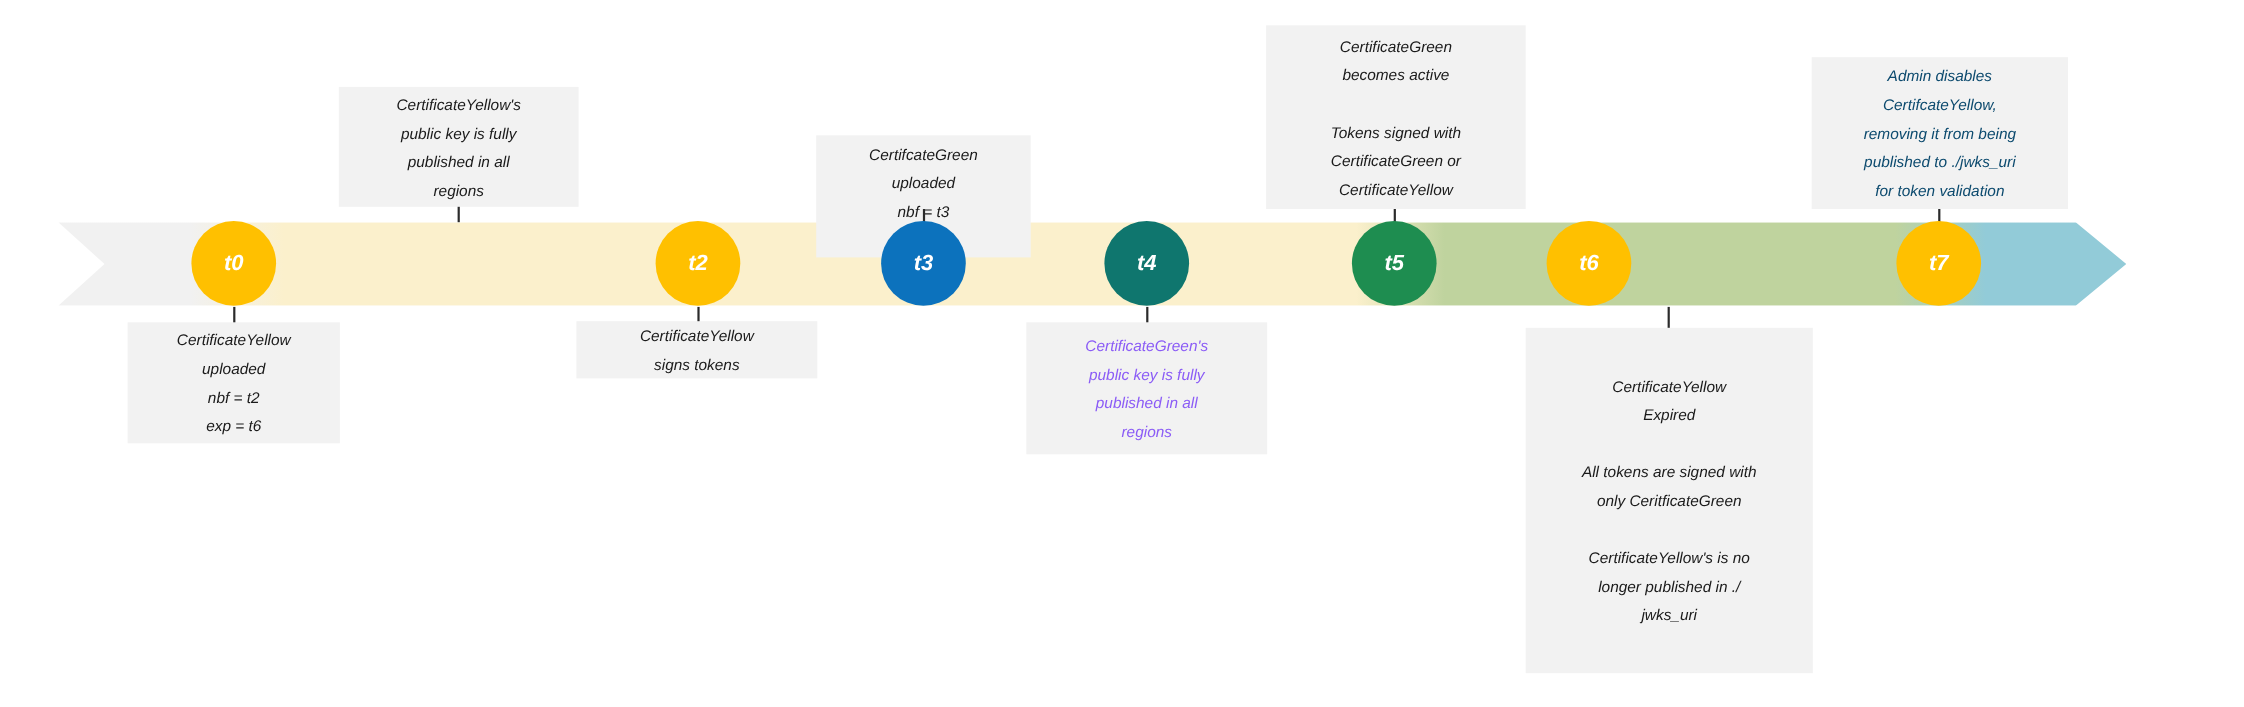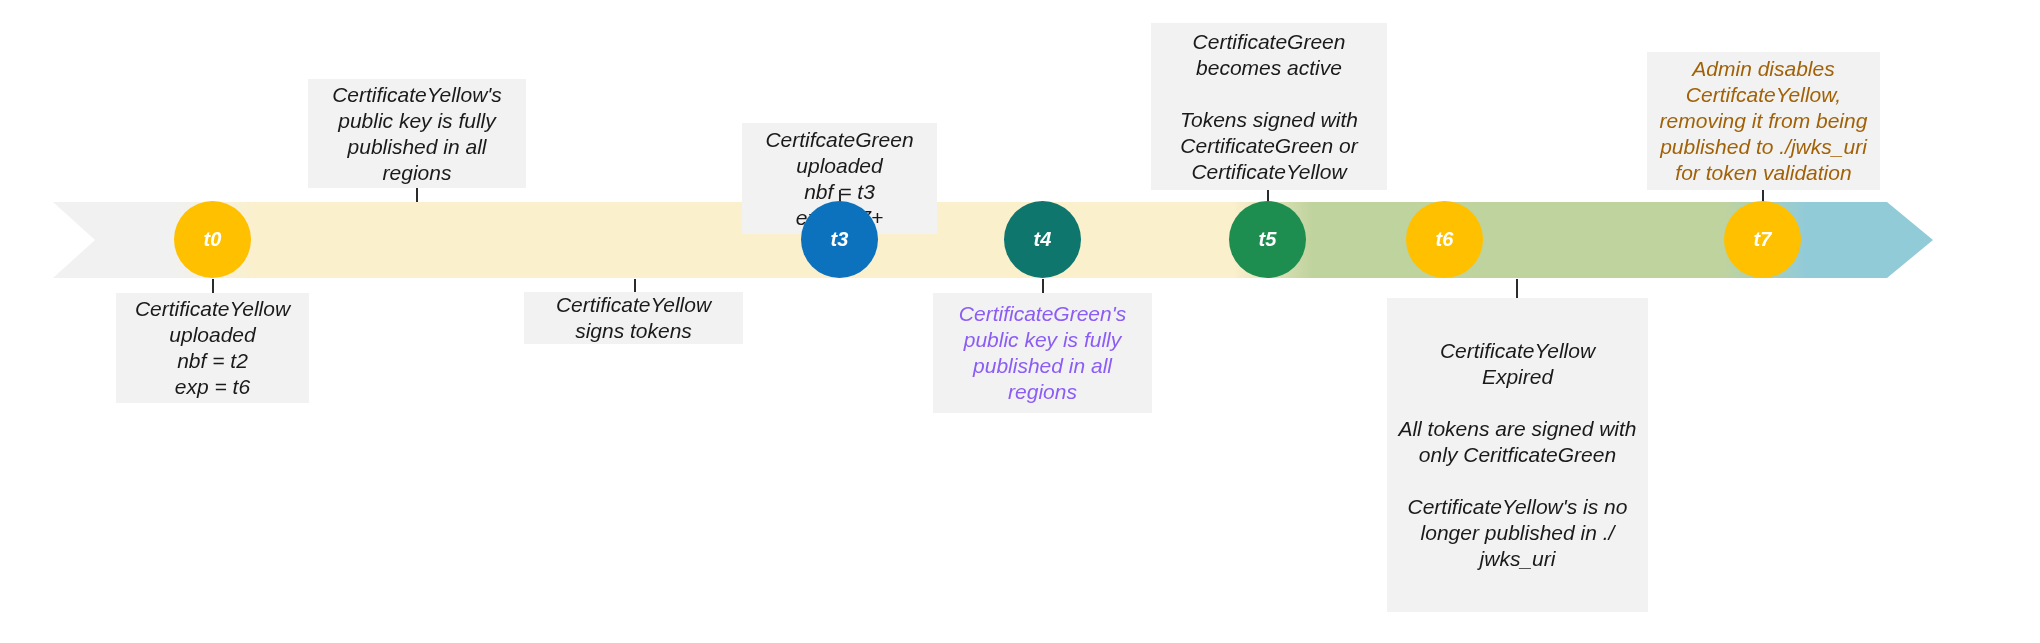--- a/index.html
+++ b/index.html
@@ -31,21 +31,21 @@
     color: #ffffff;
     font-style: italic;
     font-weight: bold;
     font-size: 20px;
   }
   .callout {
     position: absolute;
     background: #F2F2F2;
     color: #1a1a1a;
     font-style: italic;
-    font-size: 21px;
+    font-size: 14px;
     line-height: 26px;
     text-align: center;
     white-space: pre-line;
     display: flex;
     align-items: center;
     justify-content: center;
     box-sizing: border-box;
     padding: 0 6px;
   }
   .connector {
@@ -70,20 +70,21 @@
 
   <div class="callout" style="left: 308px; top: 79px; width: 218px; height: 109px; background: rgb(242, 242, 242); color: rgb(26, 26, 26);">CertificateYellow's
 public key is fully
 published in all
 regions</div>
   <div class="connector" style="left: 416px; top: 188px; height: 14px; background: rgb(43, 43, 43);"></div>
 
   <div class="callout" style="left: 524px; top: 292px; width: 219px; height: 52px; background: rgb(242, 242, 242); color: rgb(26, 26, 26);">CertificateYellow
 signs tokens</div>
   <div class="connector" style="left: 634px; top: 279px; height: 13px; background: rgb(43, 43, 43);"></div>
+  <div class="marker" style="left: 596px; background-color: rgb(255, 192, 0);">t2</div>
 
   <div class="callout" style="left: 742px; top: 79px; width: 195px; height: 111px; background: rgb(242, 242, 242); color: rgb(26, 26, 26); margin-top: 44px;">CertifcateGreen
 uploaded
 nbf = t3
 exp = t7+</div>
   <div class="connector" style="left: 839px; top: 190px; height: 12px; background: rgb(43, 43, 43);"></div>
   <div class="marker" style="left: 801px; background-color: rgb(12, 114, 189);">t3</div>
 
   <div class="callout" style="left: 933px; top: 293px; width: 219px; height: 120px; background: rgb(242, 242, 242); color: #8b5cf6;">CertificateGreen's
 public key is fully
@@ -106,21 +107,21 @@
 
 All tokens are signed with
 only CeritficateGreen
 
 CertificateYellow's is no
 longer published in ./
 jwks_uri</div>
   <div class="connector" style="left: 1516px; top: 279px; height: 19px; background: rgb(43, 43, 43);"></div>
   <div class="marker" style="left: 1406px; background-color: rgb(255, 192, 0);">t6</div>
 
-  <div class="callout" style="left: 1647px; top: 52px; width: 233px; height: 138px; background: rgb(242, 242, 242); color: #a16207;">Admin disables
+  <div class="callout" style="left: 1647px; top: 52px; width: 233px; height: 138px; background: rgb(242, 242, 242); color: #0c4a6e;">Admin disables
 CertifcateYellow,
 removing it from being
 published to ./jwks_uri
 for token validation</div>
   <div class="connector" style="left: 1762px; top: 190px; height: 12px; background: rgb(43, 43, 43);"></div>
   <div class="marker" style="left: 1724px; background-color: rgb(255, 192, 0);">t7</div>
 
 </div>
 
 </body></html>

